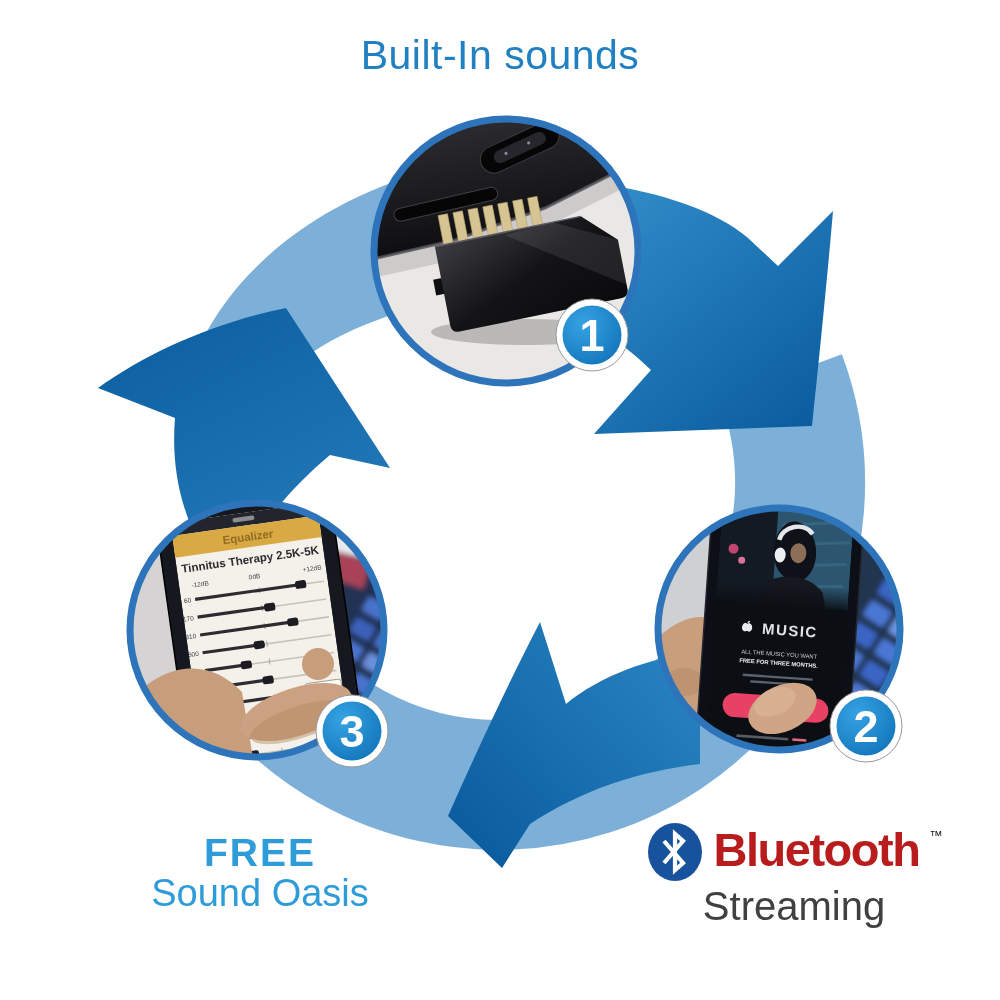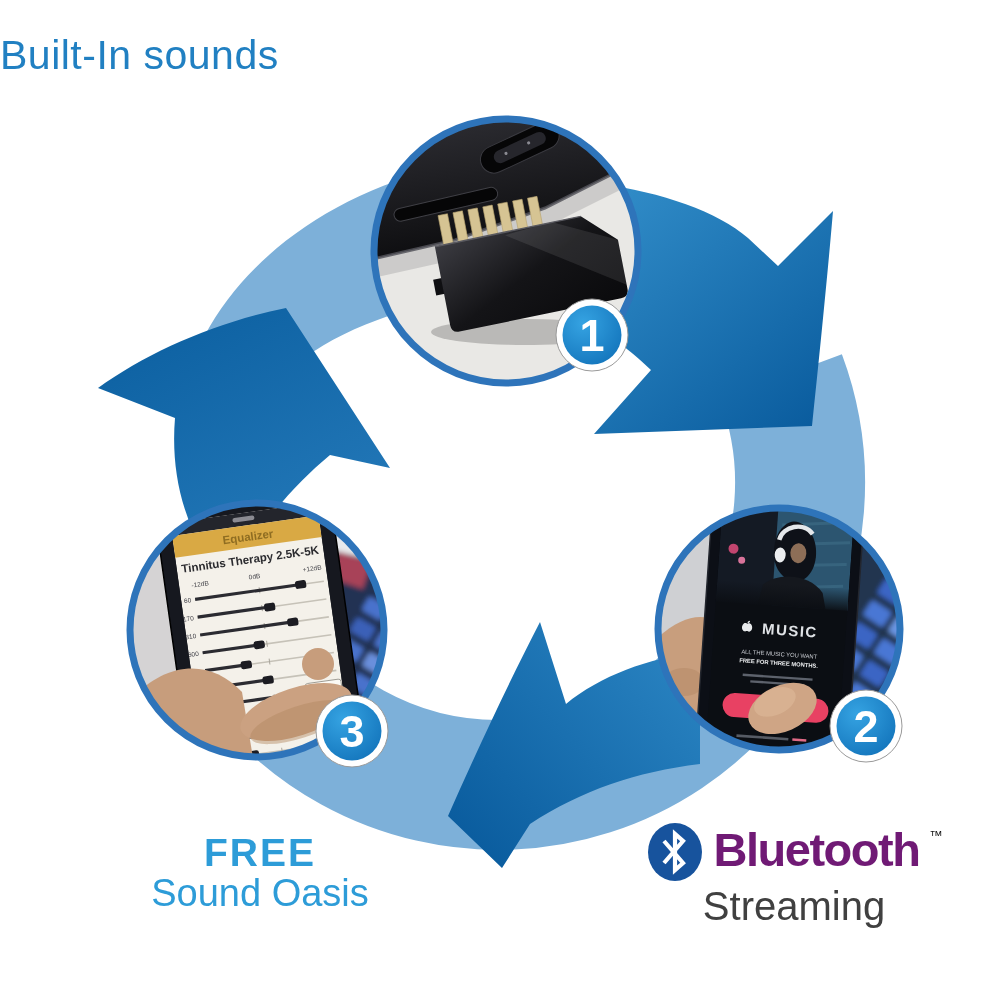--- a/index.html
+++ b/index.html
@@ -1,27 +1,27 @@
 <!DOCTYPE html>
 <html><head>
 <meta charset="utf-8">
 <style>
   html,body{margin:0;padding:0;background:#ffffff;}
   .stage{position:relative;width:1000px;height:1000px;background:#fff;overflow:hidden;
          font-family:"Liberation Sans",sans-serif;}
   .stage > svg{position:absolute;left:0;top:0;}
-  .title{position:absolute;top:32px;left:0;width:100%;
+  .title{position:absolute;top:32px;left:0;width:100%;text-align:center;
          font-size:41px;color:#2180c2;letter-spacing:.5px;}
   .free{position:absolute;top:833px;left:108px;width:304px;text-align:center;
         color:#2d9cd8;font-size:38px;line-height:40px;}
   .free .l1{font-weight:700;letter-spacing:2px;font-size:39px;}
   .bt{position:absolute;top:820px;left:612px;width:364px;text-align:center;}
   .bt-row{display:flex;align-items:flex-start;justify-content:center;gap:10px;}
   .bt-logo{margin-top:2px;}
-  .bt-brand{font-size:47px;font-weight:700;color:#701a75;letter-spacing:-1.5px;line-height:60px;}
+  .bt-brand{font-size:47px;font-weight:700;color:#b91c1c;letter-spacing:-1.5px;line-height:60px;}
   .bt-tm{font-size:13px;color:#141414;margin-top:8px;}
   .bt-sub{font-size:40px;color:#404040;margin-top:-2px;}
 </style>
 </head>
 <body>
 
 <div class="stage">
 
 <svg width="1000" height="1000" viewBox="0 0 1000 1000">
   <defs>

